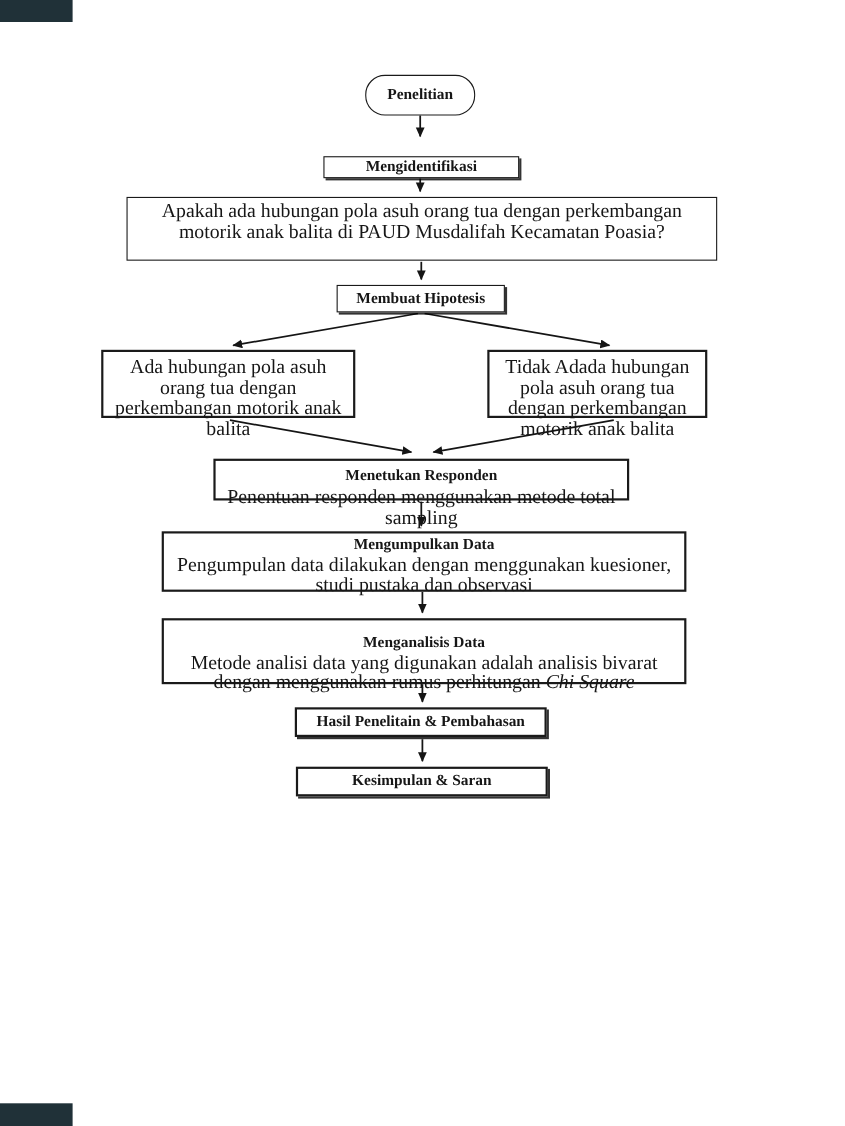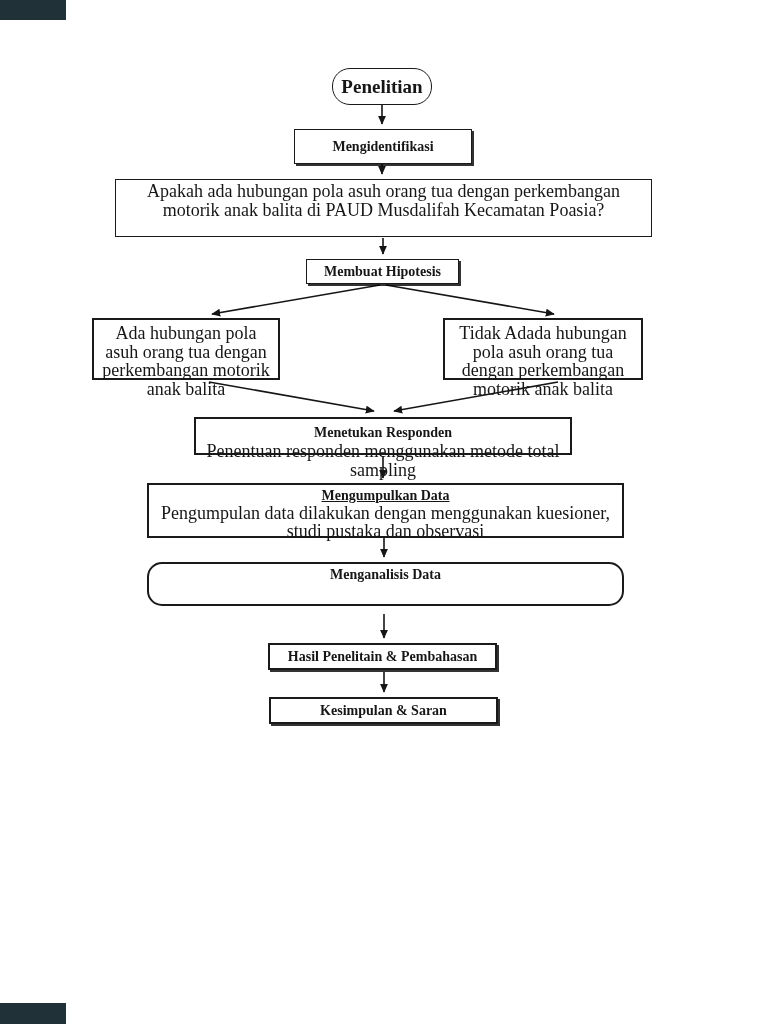--- a/index.html
+++ b/index.html
@@ -11,21 +11,21 @@
   .corner-mark.top{top:0;}
   .corner-mark.bottom{top:1003px;height:21px;}
   .node{
     position:absolute;background:#fff;border:1.5px solid #1a1a1a;
     text-align:center;box-sizing:border-box;
   }
   .node .node-title{font-weight:bold;font-size:14px;line-height:19px;}
   .node .node-body{font-size:18px;line-height:18.5px;padding:0 8px;}
   .oval{
     border-radius:18px;display:flex;align-items:center;justify-content:center;
-    font-weight:bold;font-size:19px;
+    font-weight:bold;font-size:14px;
   }
   .single{display:flex;align-items:center;justify-content:center;font-weight:bold;font-size:14px;}
   .shadowed{box-shadow:2px 2px 0 rgba(0,0,0,0.8);}
   .thick{border-width:2.2px;}
   .branch{font-size:13.5px;line-height:19px;padding-top:4px;}
   .arrows{position:absolute;left:0;top:0;pointer-events:none;}
 </style>
 </head>
 <body>
 
@@ -50,52 +50,53 @@
     <line x1="383" y1="456" x2="383" y2="478" stroke="#151515" stroke-width="1.6" marker-end="url(#ah)"></line>
     <line x1="384" y1="538" x2="384" y2="557" stroke="#151515" stroke-width="1.6" marker-end="url(#ah)"></line>
     <line x1="384" y1="614" x2="384" y2="638" stroke="#151515" stroke-width="1.6" marker-end="url(#ah)"></line>
     <line x1="384" y1="672" x2="384" y2="692" stroke="#151515" stroke-width="1.6" marker-end="url(#ah)"></line>
   </svg>
 
   <div class="node oval" style="left:332px;top:68px;width:100px;height:37px;">
     <span>Penelitian</span>
   </div>
 
-  <div class="node single shadowed" style="left:294px;top:129px;width:178px;height:35px;text-align:center;">
+  <div class="node single shadowed" style="left:294px;top:142px;width:178px;height:20px;text-align:center;">
     <span>Mengidentifikasi</span>
   </div>
 
   <div class="node" style="left:115px;top:179px;width:537px;height:58px;padding-top:2px;">
     <div class="node-body">Apakah ada hubungan pola asuh orang tua dengan perkembangan motorik anak balita di PAUD Musdalifah Kecamatan Poasia?</div>
   </div>
 
   <div class="node single shadowed" style="left:306px;top:259px;width:153px;height:25px;justify-content:center;">
     <span>Membuat Hipotesis</span>
   </div>
 
-  <div class="node thick branch" style="left:92px;top:318px;width:188px;height:62px;">
+  <div class="node thick branch" style="left:92px;top:318px;width:231px;height:62px;">
     <div class="node-body">Ada hubungan pola asuh orang tua dengan perkembangan motorik anak balita</div>
   </div>
 
   <div class="node thick branch" style="left:443px;top:318px;width:200px;height:62px;">
     <div class="node-body">Tidak Adada hubungan pola asuh orang tua dengan perkembangan motorik anak balita</div>
   </div>
 
   <div class="node" style="left:194px;top:417px;width:378px;height:38px;border-width:2px;padding-top:4px;">
     <div class="node-title">Menetukan Responden</div>
     <div class="node-body">Penentuan responden menggunakan metode total sampling</div>
   </div>
 
   <div class="node" style="left:147px;top:483px;width:477px;height:55px;border-width:2px;padding-top:2px;">
-    <div class="node-title" style="line-height:18px;text-decoration:underline;">Mengumpulkan Data</div>
+    <div class="node-title" style="line-height:18px;">Mengumpulkan Data</div>
     <div class="node-body" style="line-height:17.5px;">Pengumpulan data dilakukan dengan menggunakan kuesioner, studi pustaka dan observasi</div>
   </div>
 
-  <div class="node" style="left:147px;top:562px;width:477px;height:44px;border-width:2px;padding-top:2px;border-radius:15px;">
+  <div class="node" style="left:147px;top:562px;width:477px;height:60px;border-width:2px;padding-top:12px;">
     <div class="node-title" style="line-height:18px;">Menganalisis Data</div>
+    <div class="node-body" style="line-height:17px;"><span>Metode analisi data yang digunakan adalah analisis bivarat dengan menggunakan rumus perhitungan </span><i>Chi Square</i></div>
   </div>
 
   <div class="node single shadowed" style="left:268px;top:643px;width:229px;height:27px;border-width:2px;">
     <span>Hasil Penelitain &amp; Pembahasan</span>
   </div>
 
   <div class="node single shadowed" style="left:269px;top:697px;width:229px;height:27px;border-width:2px;">
     <span>Kesimpulan &amp; Saran</span>
   </div>
 

